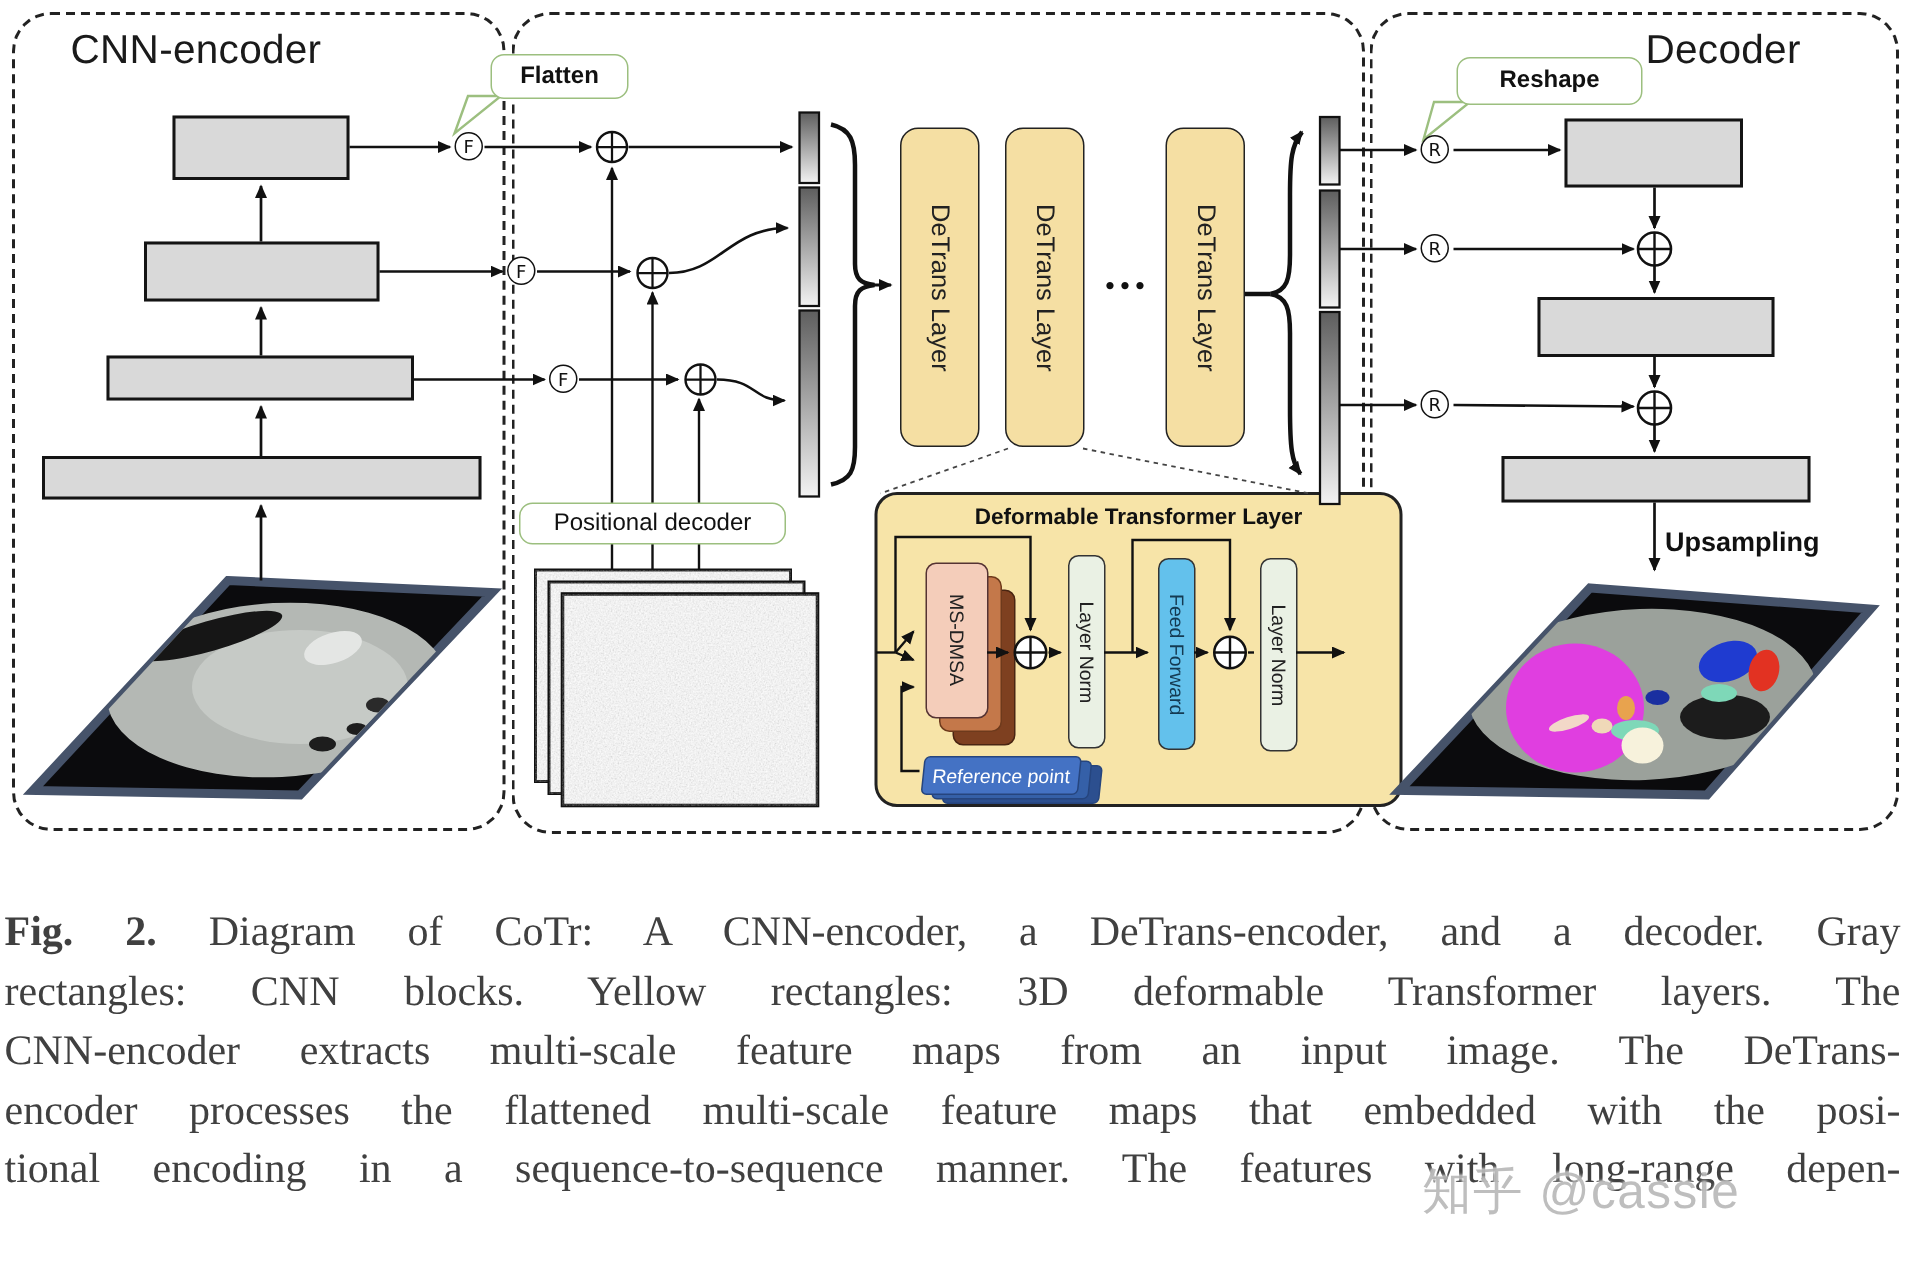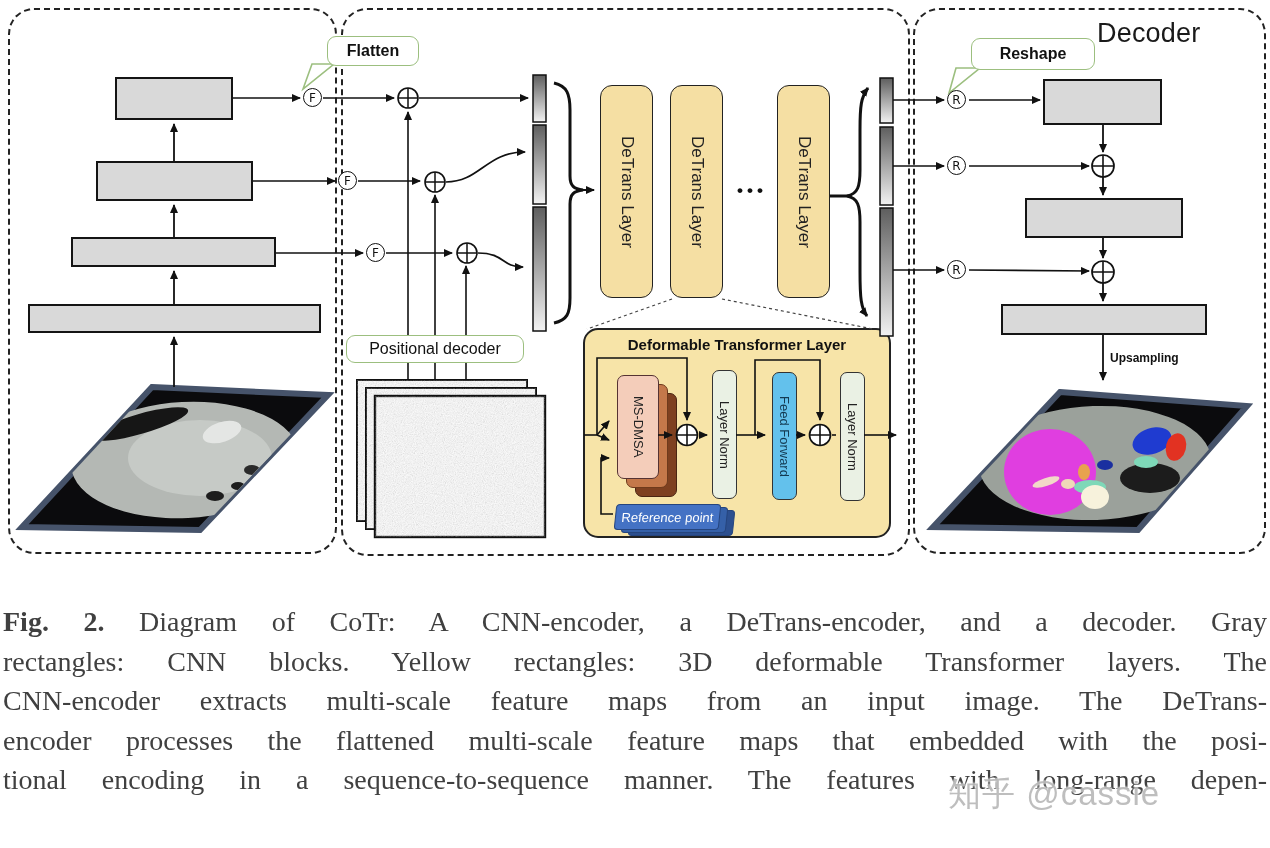--- a/index.html
+++ b/index.html
@@ -33,21 +33,21 @@
     display:flex;align-items:center;justify-content:center;font-size:16px;color:#111;
     box-sizing:border-box;z-index:12;
   }
   .bubble.bold{font-weight:700;margin-left:24px;}
   .sym-circle{
     position:absolute;width:19px;height:19px;border:1.6px solid #111;border-radius:50%;
     background:#fff;display:flex;align-items:center;justify-content:center;
     font-size:12px;color:#111;z-index:12;box-sizing:border-box;font-family:"DejaVu Sans",sans-serif;
   }
   .detail-box{
-    position:absolute;left:583px;top:328px;width:308px;height:210px;background:#F7E4A8;
+    position:absolute;left:583px;top:328px;width:352px;height:210px;background:#F7E4A8;
     border:2px solid #222;border-radius:15px;box-sizing:border-box;
   }
   .detail-title{
     position:absolute;left:0;top:6px;width:100%;text-align:center;font-weight:700;
     font-size:15px;color:#111;
   }
   .dblock{
     position:absolute;border:1.4px solid #333;border-radius:7px;box-sizing:border-box;
     display:flex;align-items:center;justify-content:center;
   }
@@ -59,21 +59,21 @@
   .ms-mid{background:#C4784A;border-color:#6e3a1c;}
   .ms-front{background:#F4CDBA;border-color:#533;}
   .refp{
     position:absolute;width:105px;height:26px;background:#4472C4;border:1.2px solid #26457e;
     border-radius:4px;transform:skewX(-6deg);box-sizing:border-box;
     display:flex;align-items:center;justify-content:center;color:#fff;font-size:13px;
   }
   .refp.b1{background:#3560A8;}
   .refp.b2{background:#2C4F8F;}
   .upsampling{
-    position:absolute;font-size:12px;font-weight:700;color:#111;z-index:12;white-space:nowrap;
+    position:absolute;font-size:18px;font-weight:700;color:#111;z-index:12;white-space:nowrap;
   }
   #connector-svg{position:absolute;left:0;top:0;z-index:6;pointer-events:none;}
   #caption{
     margin:14px 3px 0 3px;font-family:"Liberation Serif",serif;font-size:28px;
     color:#404040;
   }
   #caption .jline{display:block;white-space:normal;text-align:justify;text-align-last:justify;line-height:39.5px;}
   .figlab{font-weight:700;}
   #watermark{
     position:absolute;left:948px;top:772px;width:330px;font-size:33px;
@@ -83,20 +83,21 @@
 </style>
 </head>
 <body>
 
 <div id="diagram">
 
   <div class="panel" style="left:8px;top:8px;width:325px;height:542px;"></div>
   <div class="panel" style="left:341px;top:8px;width:565px;height:544px;"></div>
   <div class="panel" style="left:913px;top:8px;width:349px;height:542px;"></div>
 
+  <div class="panel-title" style="left:47px;top:18px;">CNN-encoder</div>
   <div class="panel-title" style="left:1097px;top:18px;">Decoder</div>
 
   <div class="gray-block" style="left:115px;top:77px;width:118px;height:43px;"></div>
   <div class="gray-block" style="left:96px;top:161px;width:157px;height:40px;"></div>
   <div class="gray-block" style="left:71px;top:237px;width:205px;height:30px;"></div>
   <div class="gray-block" style="left:28px;top:304px;width:293px;height:29px;"></div>
 
   <div class="gray-block" style="left:1043px;top:79px;width:119px;height:46px;"></div>
   <div class="gray-block" style="left:1025px;top:198px;width:158px;height:40px;"></div>
   <div class="gray-block" style="left:1001px;top:304px;width:206px;height:31px;"></div>

